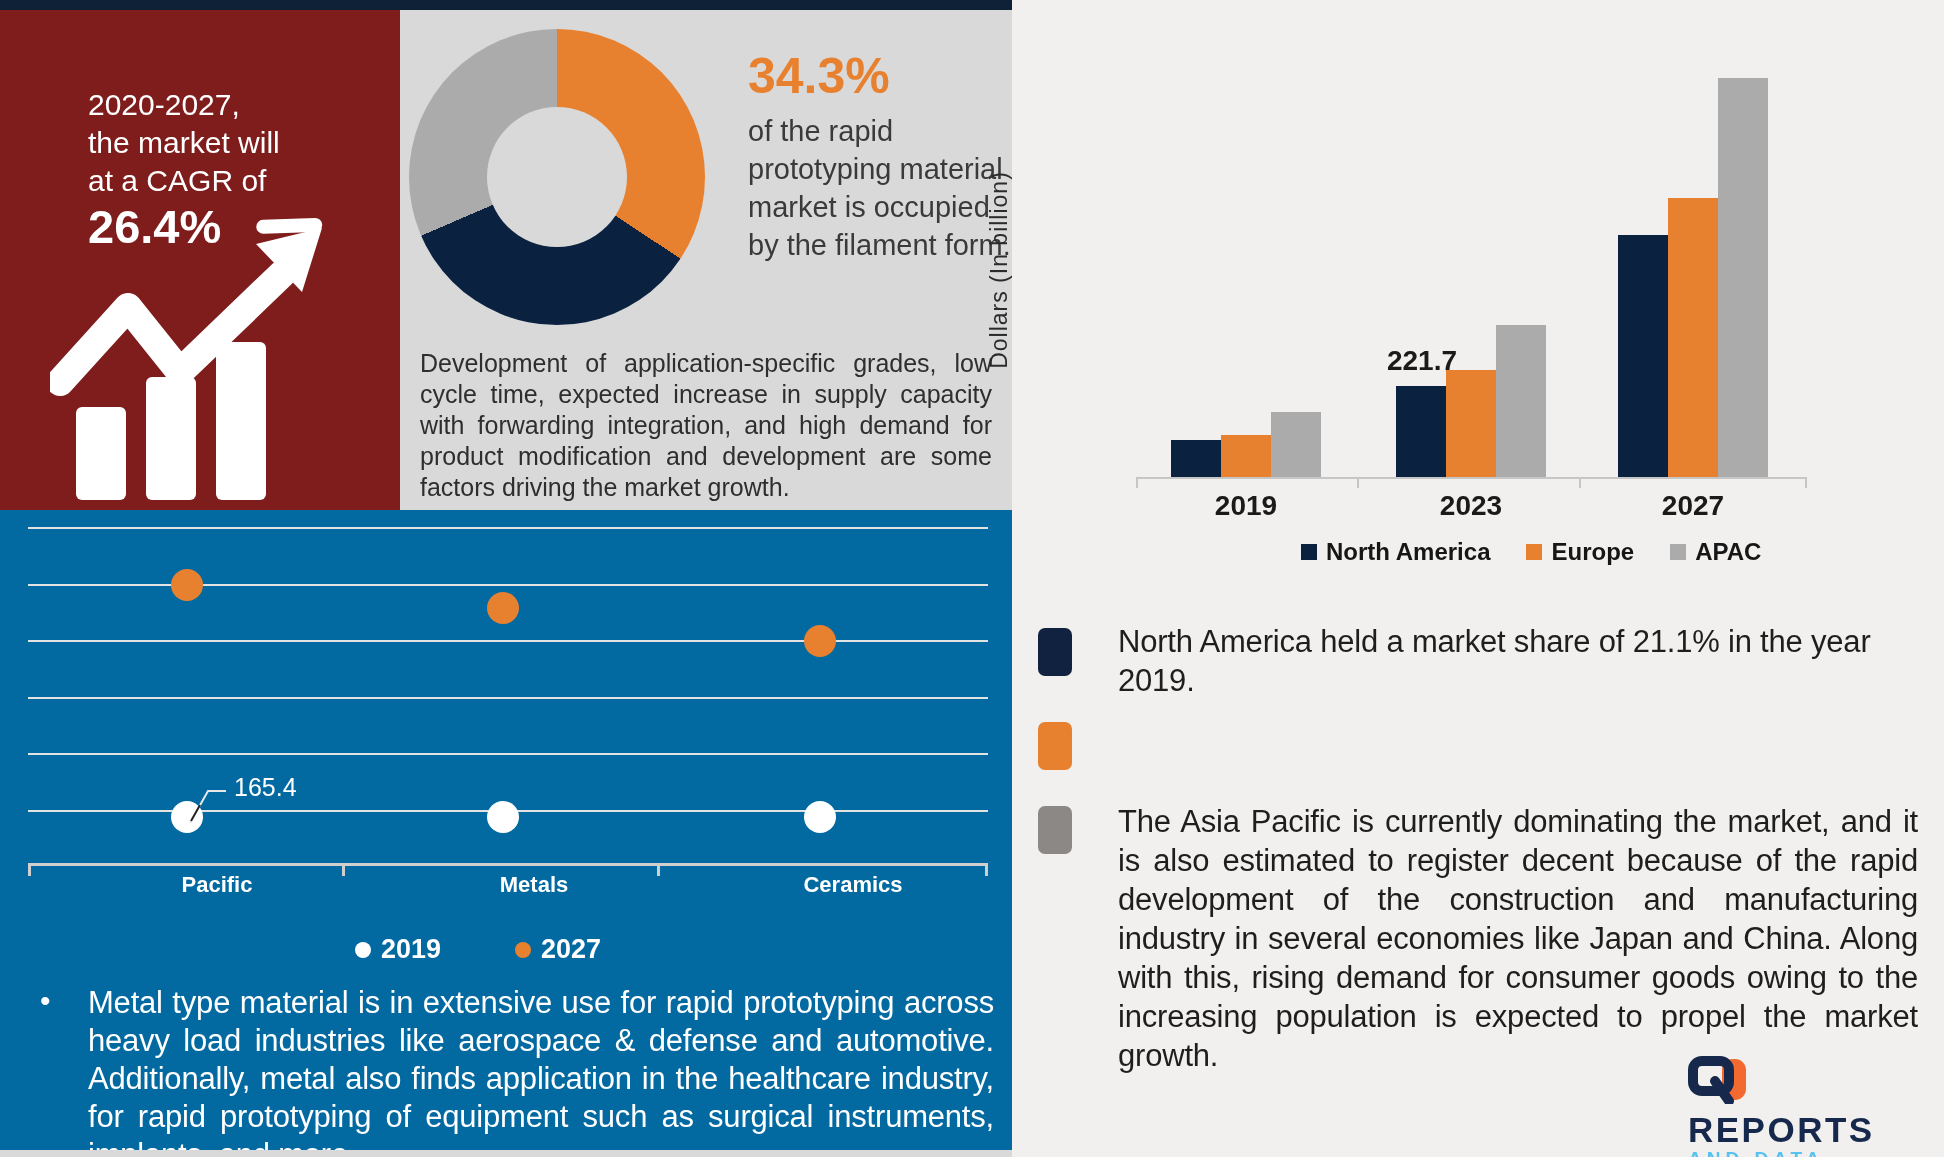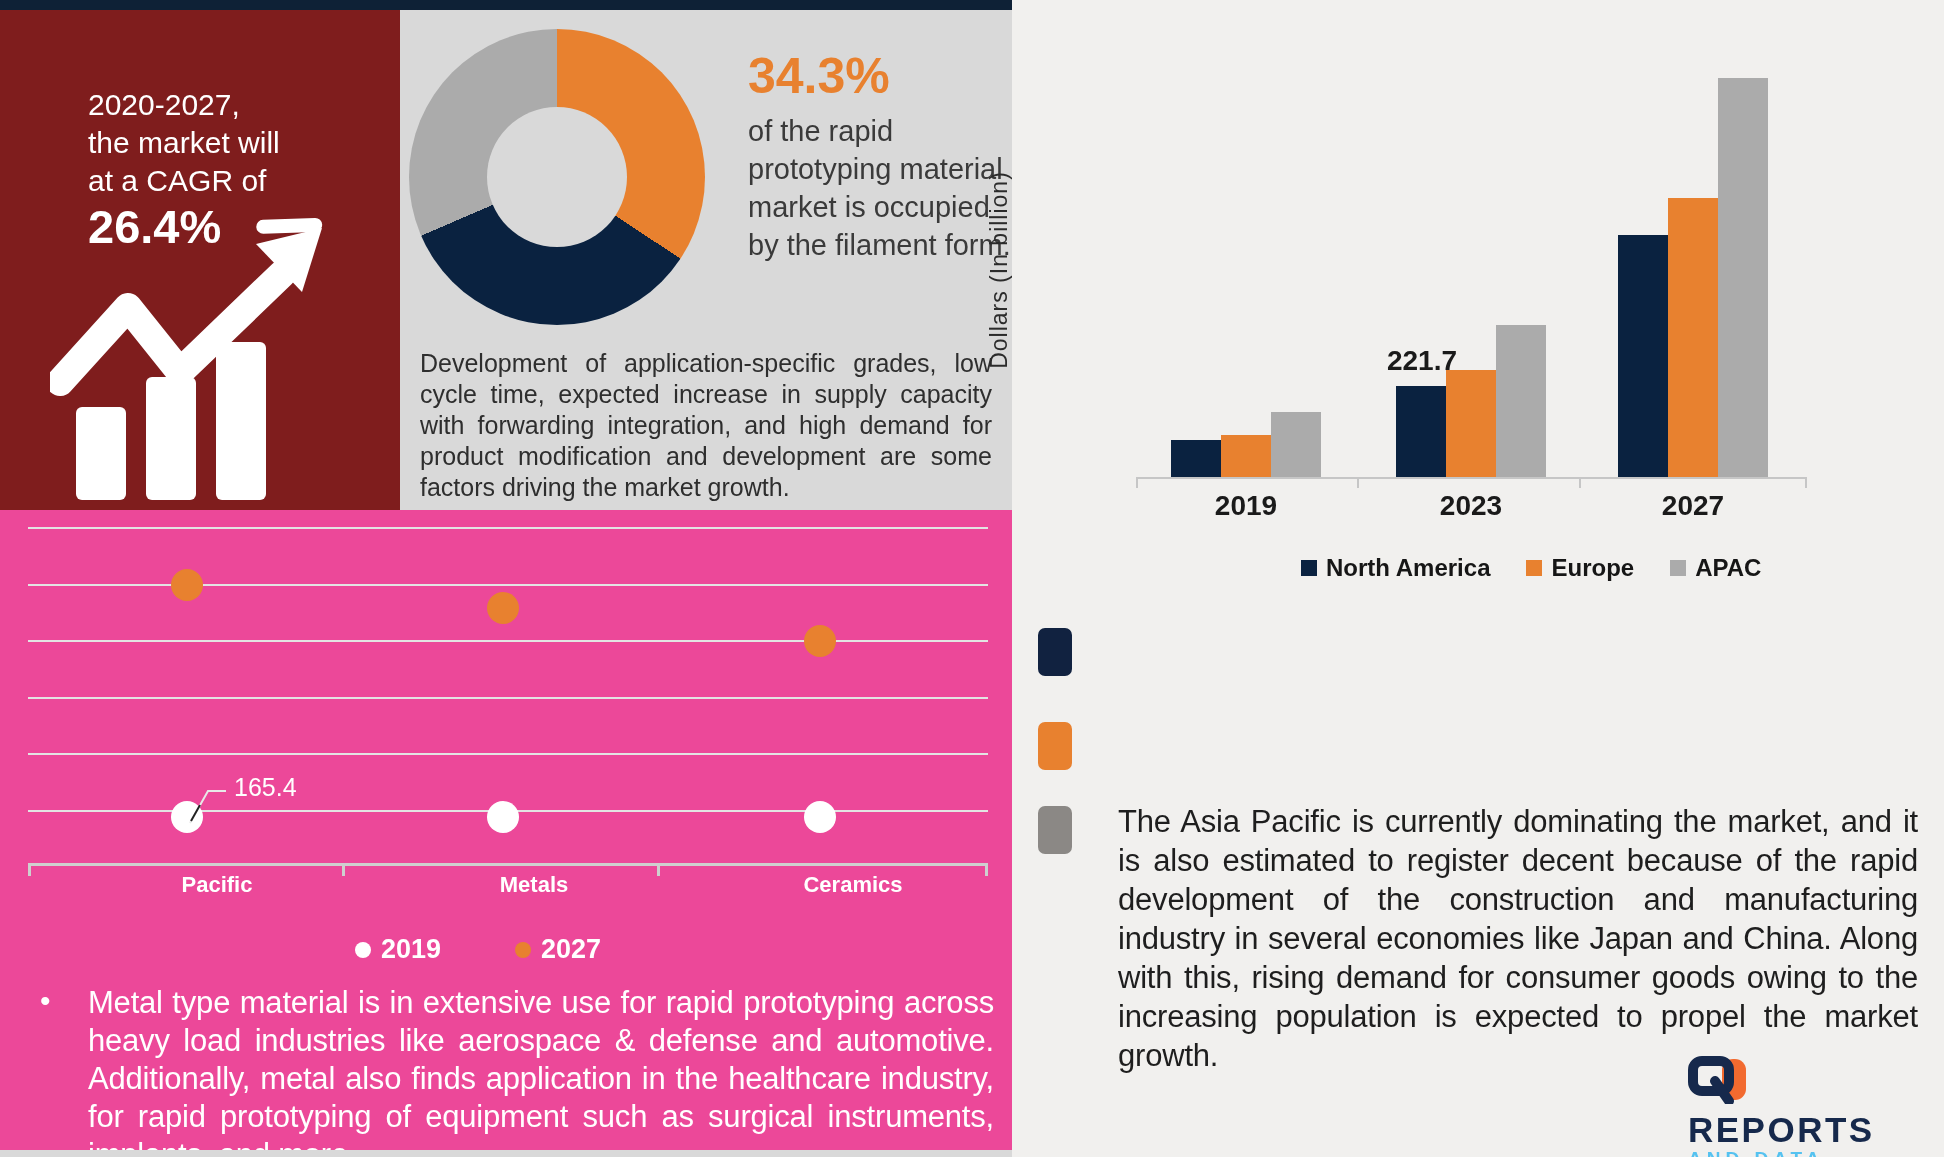--- a/index.html
+++ b/index.html
@@ -23,21 +23,21 @@
   
   .panel-gray { position:absolute; left:400px; top:10px; width:612px; height:500px; background:#D9D9D9; }
   .donut { position:absolute; left:9px; top:19px; width:296px; height:296px; border-radius:50%; }
   .donut-hole { position:absolute; left:78px; top:78px; width:140px; height:140px; border-radius:50%; background:#D9D9D9; }
   .stat-block { position:absolute; left:348px; top:28px; width:266px;margin-top:8px; }
   .stat-value { font-size:50px; font-weight:700; color:#E8812F; line-height:60px; }
   .stat-caption { margin-top:6px; font-size:29px; line-height:38px; color:#3A3A3A; }
   .driver-par { position:absolute; left:20px; top:338px; width:572px; font-size:25px; line-height:31px; color:#2E2E2E; text-align:justify; }
 
   
-  .panel-navy { position:absolute; left:0; top:510px; width:1220px; height:647px; background:#ec4899; }
+  .panel-navy { position:absolute; left:0; top:510px; width:1220px; height:647px; background:#0369a1; }
   .dp-plot { position:absolute; left:28px; top:17px; width:960px; height:300px; }
   .grid-line { position:absolute; left:0; width:100%; height:2px; background:#E3E3E3; }
   .dp-dot { position:absolute; width:32px; height:32px; border-radius:50%; }
   .dp-annotation { position:absolute; left:206px; top:246px; font-size:25px; color:#FFFFFF; }
   .dp-leader { position:absolute; left:152px; top:248px; }
   .dp-axis { position:absolute; left:28px; top:353px; width:960px; height:3px; background:#CFCFCF; }
   .dp-tick { position:absolute; top:2px; width:3px; height:11px; background:#CFCFCF; }
   .dp-cat { position:absolute; top:362px; transform:translateX(-50%); font-size:22px; font-weight:700; color:#FFFFFF; }
   .dp-legend { position:absolute; left:0; top:424px; width:1012px; display:flex; justify-content:center; gap:74px; padding-right:56px; }
   .dp-legend-item { display:flex; align-items:center; gap:10px; }
@@ -49,21 +49,21 @@
   
   .panel-right { position:absolute; left:1012px; top:0; width:932px; height:1157px; background:#F1F0EE; }
   .bar-ylabel { position:absolute; left:-26px; top:140px; width:260px; transform:rotate(-90deg); transform-origin:130px 130px; text-align:center; font-size:23px; color:#2B2B2B; letter-spacing:1px; }
   .bar-plot { position:absolute; left:124px; top:65px; width:667px; height:412px; }
   .bar-group { position:absolute; bottom:0; width:150px; display:flex; align-items:flex-end; justify-content:center; }
   .bar { width:50px; }
   .bar-label { position:absolute; left:226px; bottom:100px; width:120px; text-align:center; font-size:28px; font-weight:700; color:#1A1A1A; }
   .bar-axis { position:absolute; left:124px; top:477px; width:671px; height:2px; background:#C6C6C6; }
   .bar-axis-tick { position:absolute; top:2px; width:2px; height:9px; background:#C6C6C6; }
   .bar-cat { position:absolute; top:490px; transform:translateX(-50%); font-size:28px; font-weight:700; color:#1A1A1A; }
-  .bar-legend { position:absolute; left:289px; top:538px; display:flex; gap:36px; align-items:center;margin-top:16px; }
+  .bar-legend { position:absolute; left:289px; top:538px; display:flex; gap:36px; align-items:center; }
   .bar-legend-item { display:flex; align-items:center; gap:9px; }
   .bar-legend-swatch { width:16px; height:16px; }
   .bar-legend-label { font-size:24px; font-weight:700; color:#161616; }
 
   .rp-bullet-swatch { position:absolute; left:26px; width:34px; height:48px; border-radius:7px; }
   .rp-bullet-text { position:absolute; left:106px; width:800px; font-size:31px; line-height:39px; color:#1E1E1E; letter-spacing:-0.2px; }
   .justify { text-align:justify; }
 
   .logo { position:absolute; left:676px; top:1056px; display:flex; align-items:flex-start; gap:8px;flex-direction:column; }
   .logo-text { display:flex; flex-direction:column; }
@@ -191,20 +191,21 @@
         <span class="bar-legend-swatch" style="background: rgb(232, 129, 47);"></span>
         <span class="bar-legend-label">Europe</span>
       </div>
       <div class="bar-legend-item">
         <span class="bar-legend-swatch" style="background: rgb(171, 171, 171);"></span>
         <span class="bar-legend-label">APAC</span>
       </div>
     </div>
 
     <div class="rp-bullet-swatch" style="top: 628px; background: rgb(17, 34, 64);"></div>
+    <div class="rp-bullet-text" style="top:622px">North America held a market share of 21.1% in the year 2019.</div>
 
     <div class="rp-bullet-swatch" style="top: 722px; background: rgb(232, 129, 47);"></div>
 
     <div class="rp-bullet-swatch" style="top: 806px; background: rgb(139, 136, 133);"></div>
     <div class="rp-bullet-text justify" style="top:802px">The Asia Pacific is currently dominating the market, and it is also estimated to register decent because of the rapid development of the construction and manufacturing industry in several economies like Japan and China. Along with this, rising demand for consumer goods owing to the increasing population is expected to propel the market growth.</div>
 
     <div class="logo">
       <svg width="62" height="48" viewBox="0 0 62 48">
         <rect x="34" y="3" width="24" height="41" rx="11" fill="#F26A2F"></rect>
         <rect x="5" y="5" width="36" height="30" rx="9" fill="none" stroke="#16294C" stroke-width="10"></rect>

